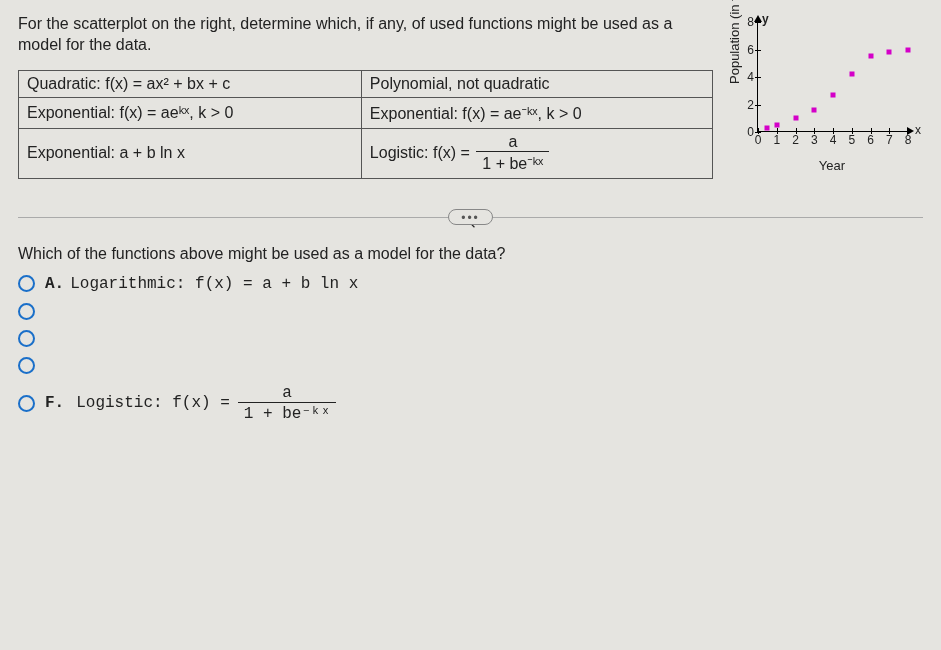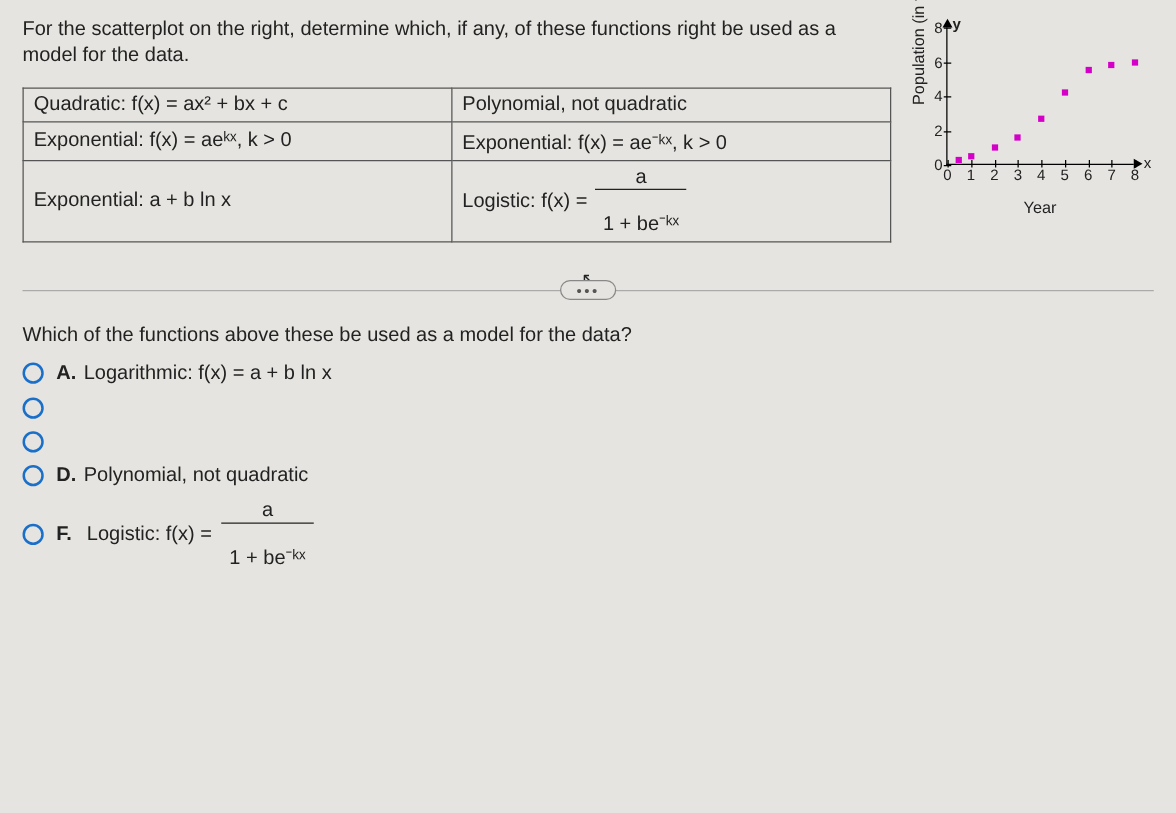--- a/index.html
+++ b/index.html
@@ -108,54 +108,55 @@
   }
   .question {
     margin-bottom: 12px;
   }
   .options { }
   .opt {
     display: flex;
     align-items: center;
     gap: 10px;
     margin: 10px 0;
+    font-family: Liberation Mono, monospace;
   }
   .radio {
     width: 17px; height: 17px;
     border: 2px solid #1a6fc9;
     border-radius: 50%;
     flex: 0 0 17px;
     cursor: pointer;
   }
   .opt-label {
     font-weight: bold;
     margin-right: 6px;
   }
   .opt-text { }
   .frac {
     display: inline-block;
     vertical-align: middle;
     text-align: center;
     margin: 0 2px;
   }
   .frac .num { display:block; border-bottom:1px solid #222; padding:0 6px; }
-  .frac .den { display:block; padding:0 6px;margin-top:15px; }
+  .frac .den { display:block; padding:0 6px; }
   .cursor-ico {
     position:absolute;
     left:465px; top:215px;
     font-size:14px;
     pointer-events:none;
   }
 </style>
 </head>
 <body>
 
 <div class="top">
   <div class="left-col">
-    <div class="intro">For the scatterplot on the right, determine which, if any, of these functions right be used as a model for the data.</div>
+    <div class="intro">For the scatterplot on the right, determine which, if any, of used functions might be used as a model for the data.</div>
     <table class="funcs">
       <tbody>
           <tr>
         <td>Quadratic: f(x) = ax² + bx + c</td>
         <td>Polynomial, not quadratic</td>
       </tr>
       <tr>
         <td>Exponential: f(x) = aeᵏˣ, k &gt; 0</td>
         <td>Exponential: f(x) = ae⁻ᵏˣ, k &gt; 0</td>
       </tr>
@@ -222,36 +223,35 @@
   </div>
 </div>
 
 <span class="cursor-ico">↖</span>
 
 <div class="divider-wrap">
   <div class="divider-line"></div>
   <div class="ellipsis-btn">•••</div>
 </div>
 
-<div class="question">Which of the functions above these be used as a model for the data?</div>
+<div class="question">Which of the functions above might be used as a model for the data?</div>
 
 <div class="options">
   <div class="opt">
     <div class="radio"></div>
     <div class="opt-text"><span class="opt-label">A.</span><span>Logarithmic: f(x) = a + b ln x</span></div>
   </div>
   <div class="opt">
     <div class="radio"></div>
   </div>
   <div class="opt">
     <div class="radio"></div>
   </div>
   <div class="opt">
     <div class="radio"></div>
-    <div class="opt-text"><span class="opt-label">D.</span><span>Polynomial, not quadratic</span></div>
   </div>
   <div class="opt">
     <div class="radio"></div>
     <div class="opt-text" style="display:flex;align-items:center;gap:6px;">
       <span class="opt-label">F.</span>
       <span>Logistic: f(x) =</span>
       <span class="frac">
         <span class="num">a</span>
         <span class="den">1 + be⁻ᵏˣ</span>
       </span>

